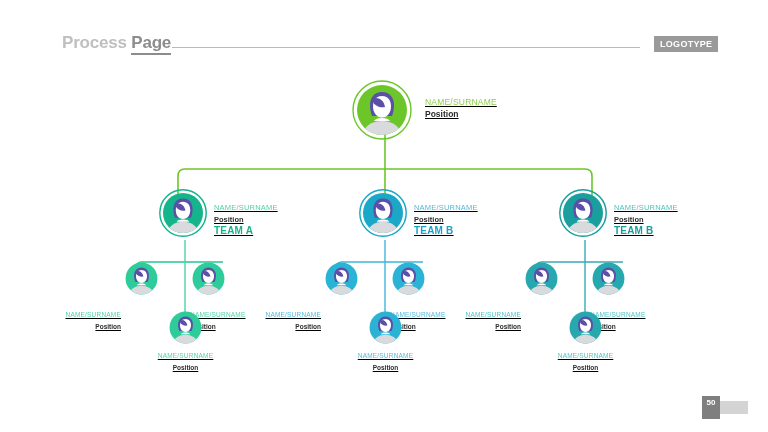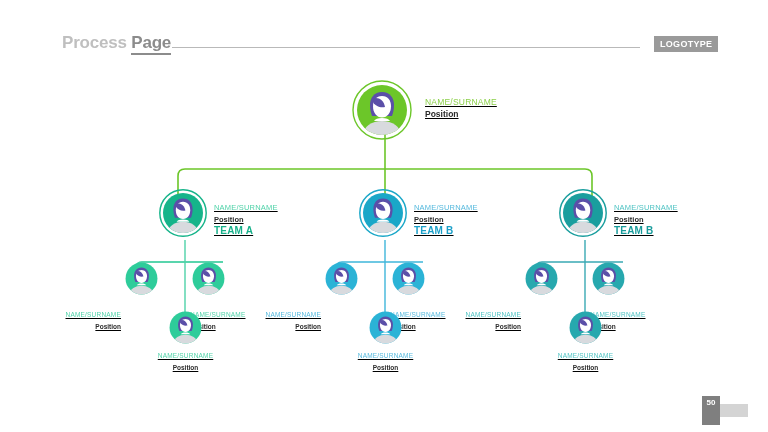--- a/index.html
+++ b/index.html
@@ -19,21 +19,21 @@
   .title .t1 { color:#bfbfbf; }
   .title .t2 { color:#8c8c8c; border-bottom:2px solid #8c8c8c; padding-bottom:1px; }
   .rule { position:absolute; left:110px; top:14px; width:468px; height:1px; background:#b9b9b9; }
   .logotype { position:absolute; left:592px; top:3px; background:#9a9a9a; color:#ffffff;
               font-size:9px; font-weight:bold; letter-spacing:0.3px;
               padding:3px 6px 3px 6px; line-height:10px; }
 
   
   .pagebadge { position:absolute; left:702px; top:396px; display:flex; align-items:center; }
   .pagebadge .num { background:#7f7f7f; color:#ffffff; font-size:8px; font-weight:bold;
-                    width:18px; height:29px; line-height:13px; text-align:center; }
+                    width:18px; height:23px; line-height:13px; text-align:center; }
   .pagebadge .bar { background:#d4d4d4; width:28px; height:13px; }
 
   
   .conn { position:absolute; }
 
   
   .node { position:absolute; }
   .node svg { display:block; }
 
   

